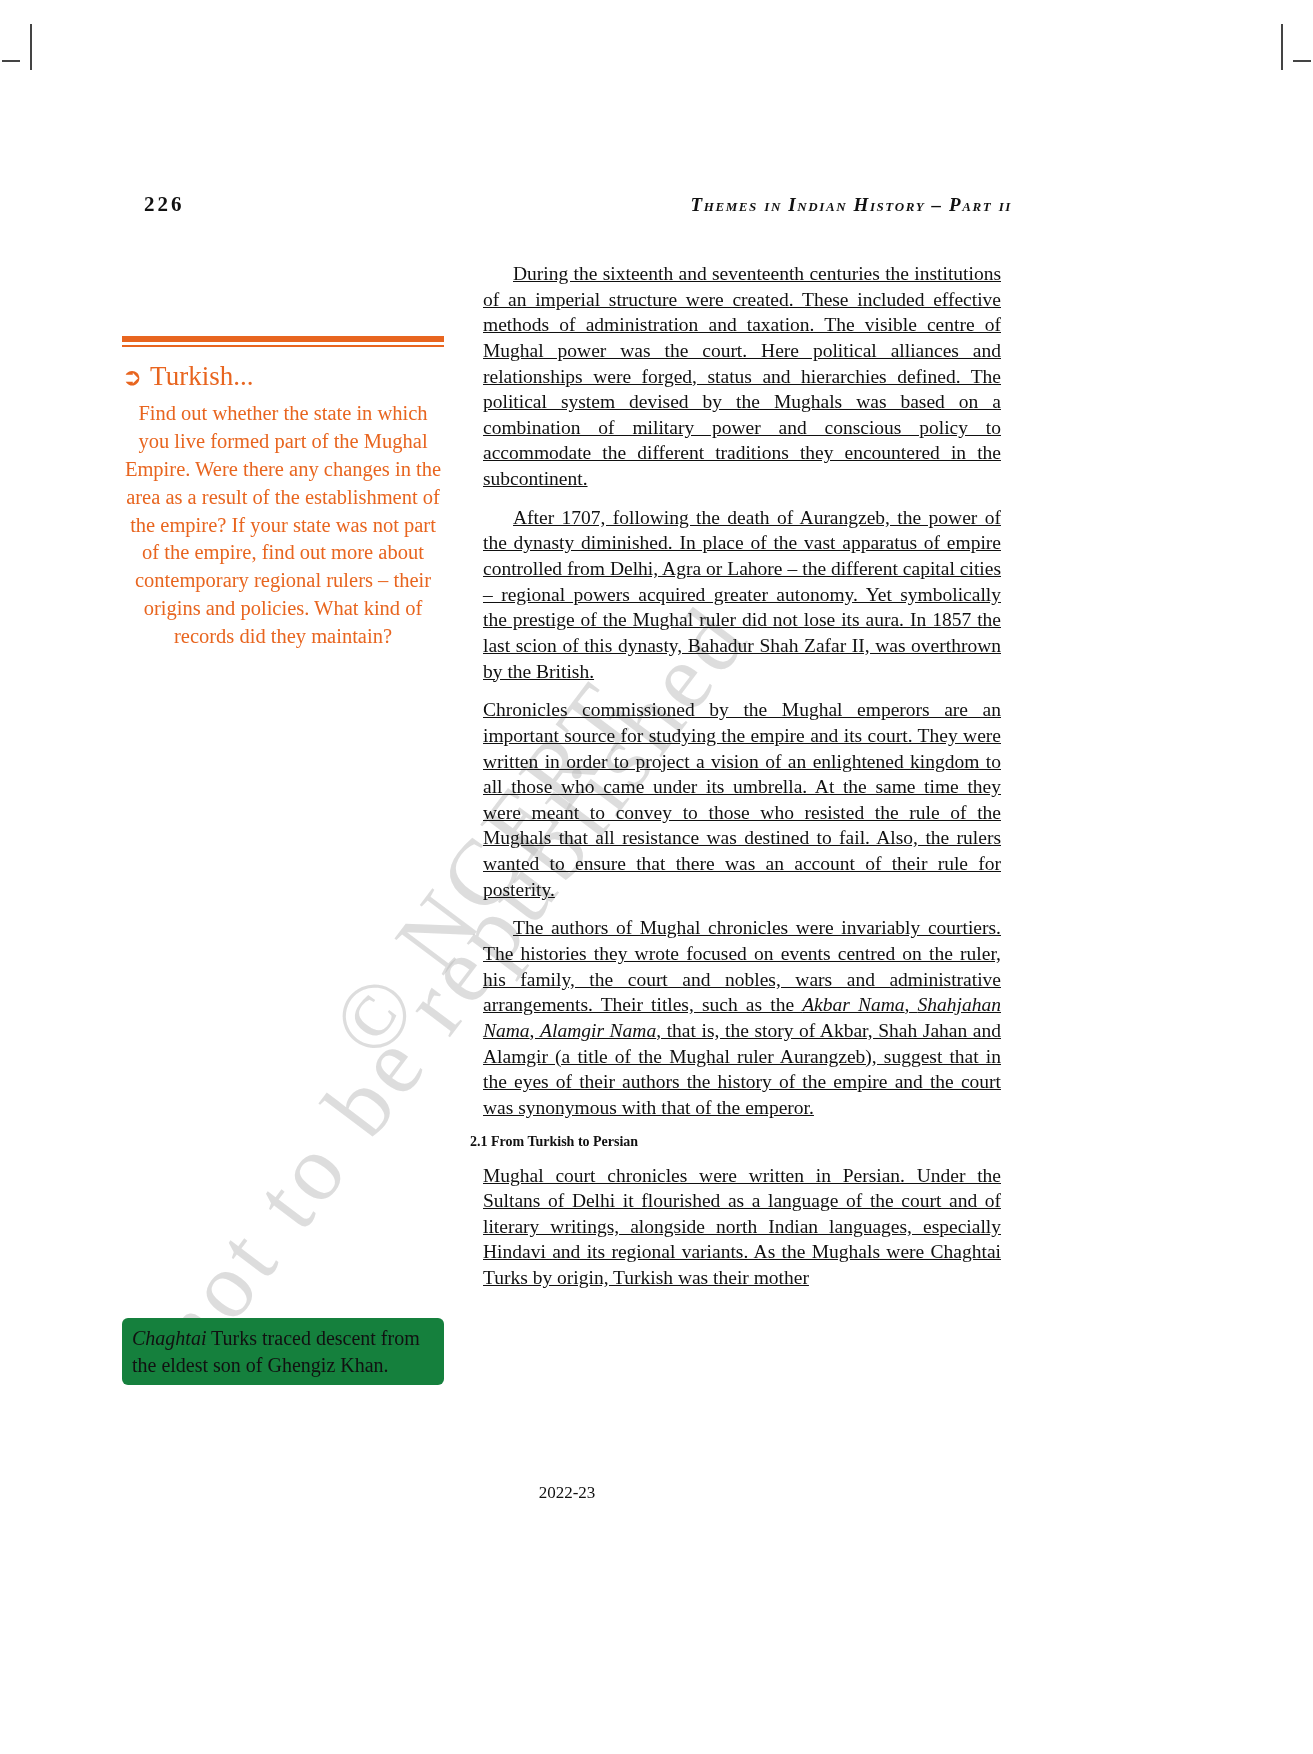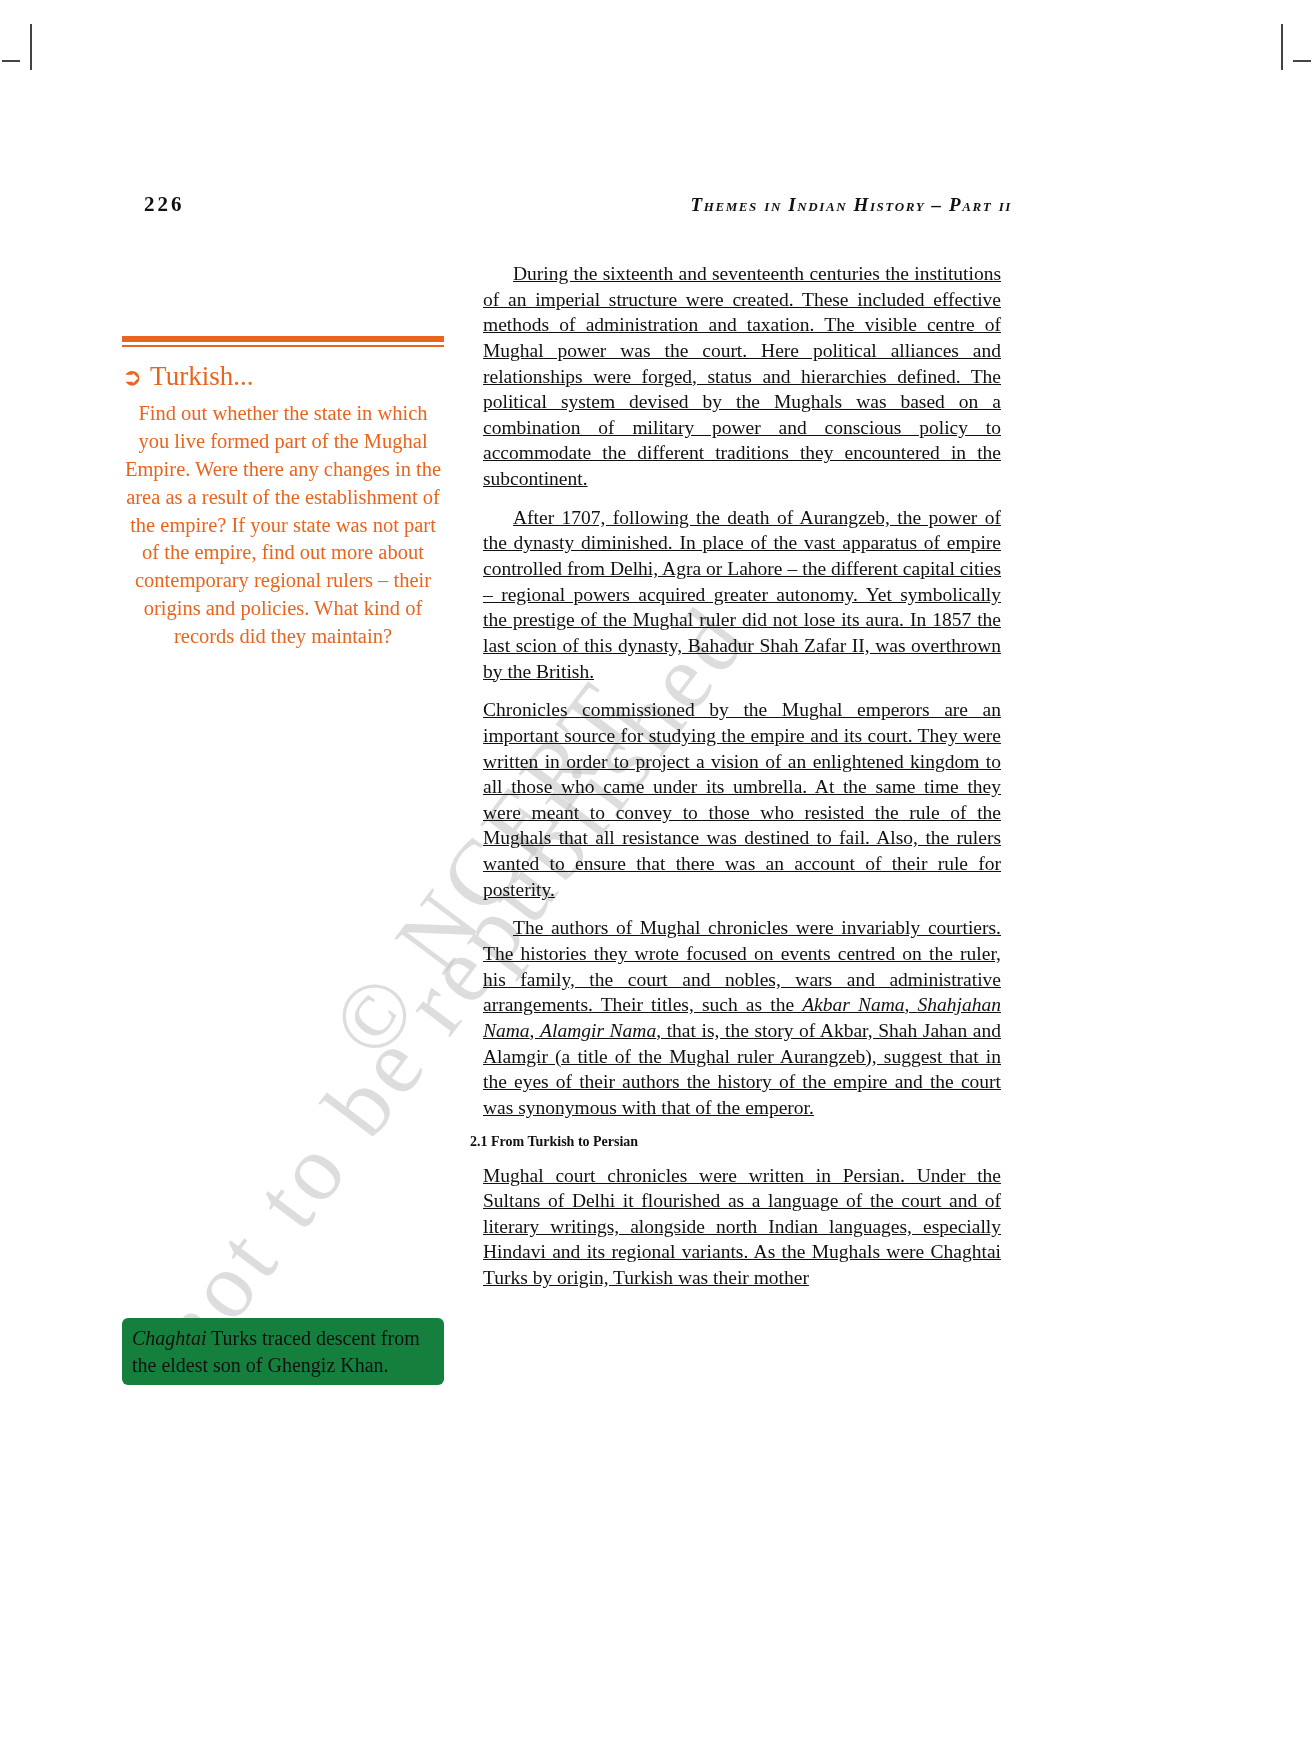--- a/index.html
+++ b/index.html
@@ -114,14 +114,15 @@
 
     <p>Chronicles commissioned by the Mughal emperors are an important source for studying the empire and its court. They were written in order to project a vision of an enlightened kingdom to all those who came under its umbrella. At the same time they were meant to convey to those who resisted the rule of the Mughals that all resistance was destined to fail. Also, the rulers wanted to ensure that there was an account of their rule for posterity.</p>
 
     <p class="indent"><span>The authors of Mughal chronicles were invariably courtiers. The histories they wrote focused on events centred on the ruler, his family, the court and nobles, wars and administrative arrangements. Their titles, such as the </span><span class="italic">Akbar Nama</span><span>, </span><span class="italic">Shahjahan Nama</span><span>, </span><span class="italic">Alamgir Nama</span><span>, that is, the story of Akbar, Shah Jahan and Alamgir (a title of the Mughal ruler Aurangzeb), suggest that in the eyes of their authors the history of the empire and the court was synonymous with that of the emperor.</span></p>
 
     <div class="subsection-heading">2.1 From Turkish to Persian</div>
 
     <p>Mughal court chronicles were written in Persian. Under the Sultans of Delhi it flourished as a language of the court and of literary writings, alongside north Indian languages, especially Hindavi and its regional variants. As the Mughals were Chaghtai Turks by origin, Turkish was their mother</p>
   </div>
 
+  <div class="footer">2022-23</div>
 
 </div>
 
 </body></html>

